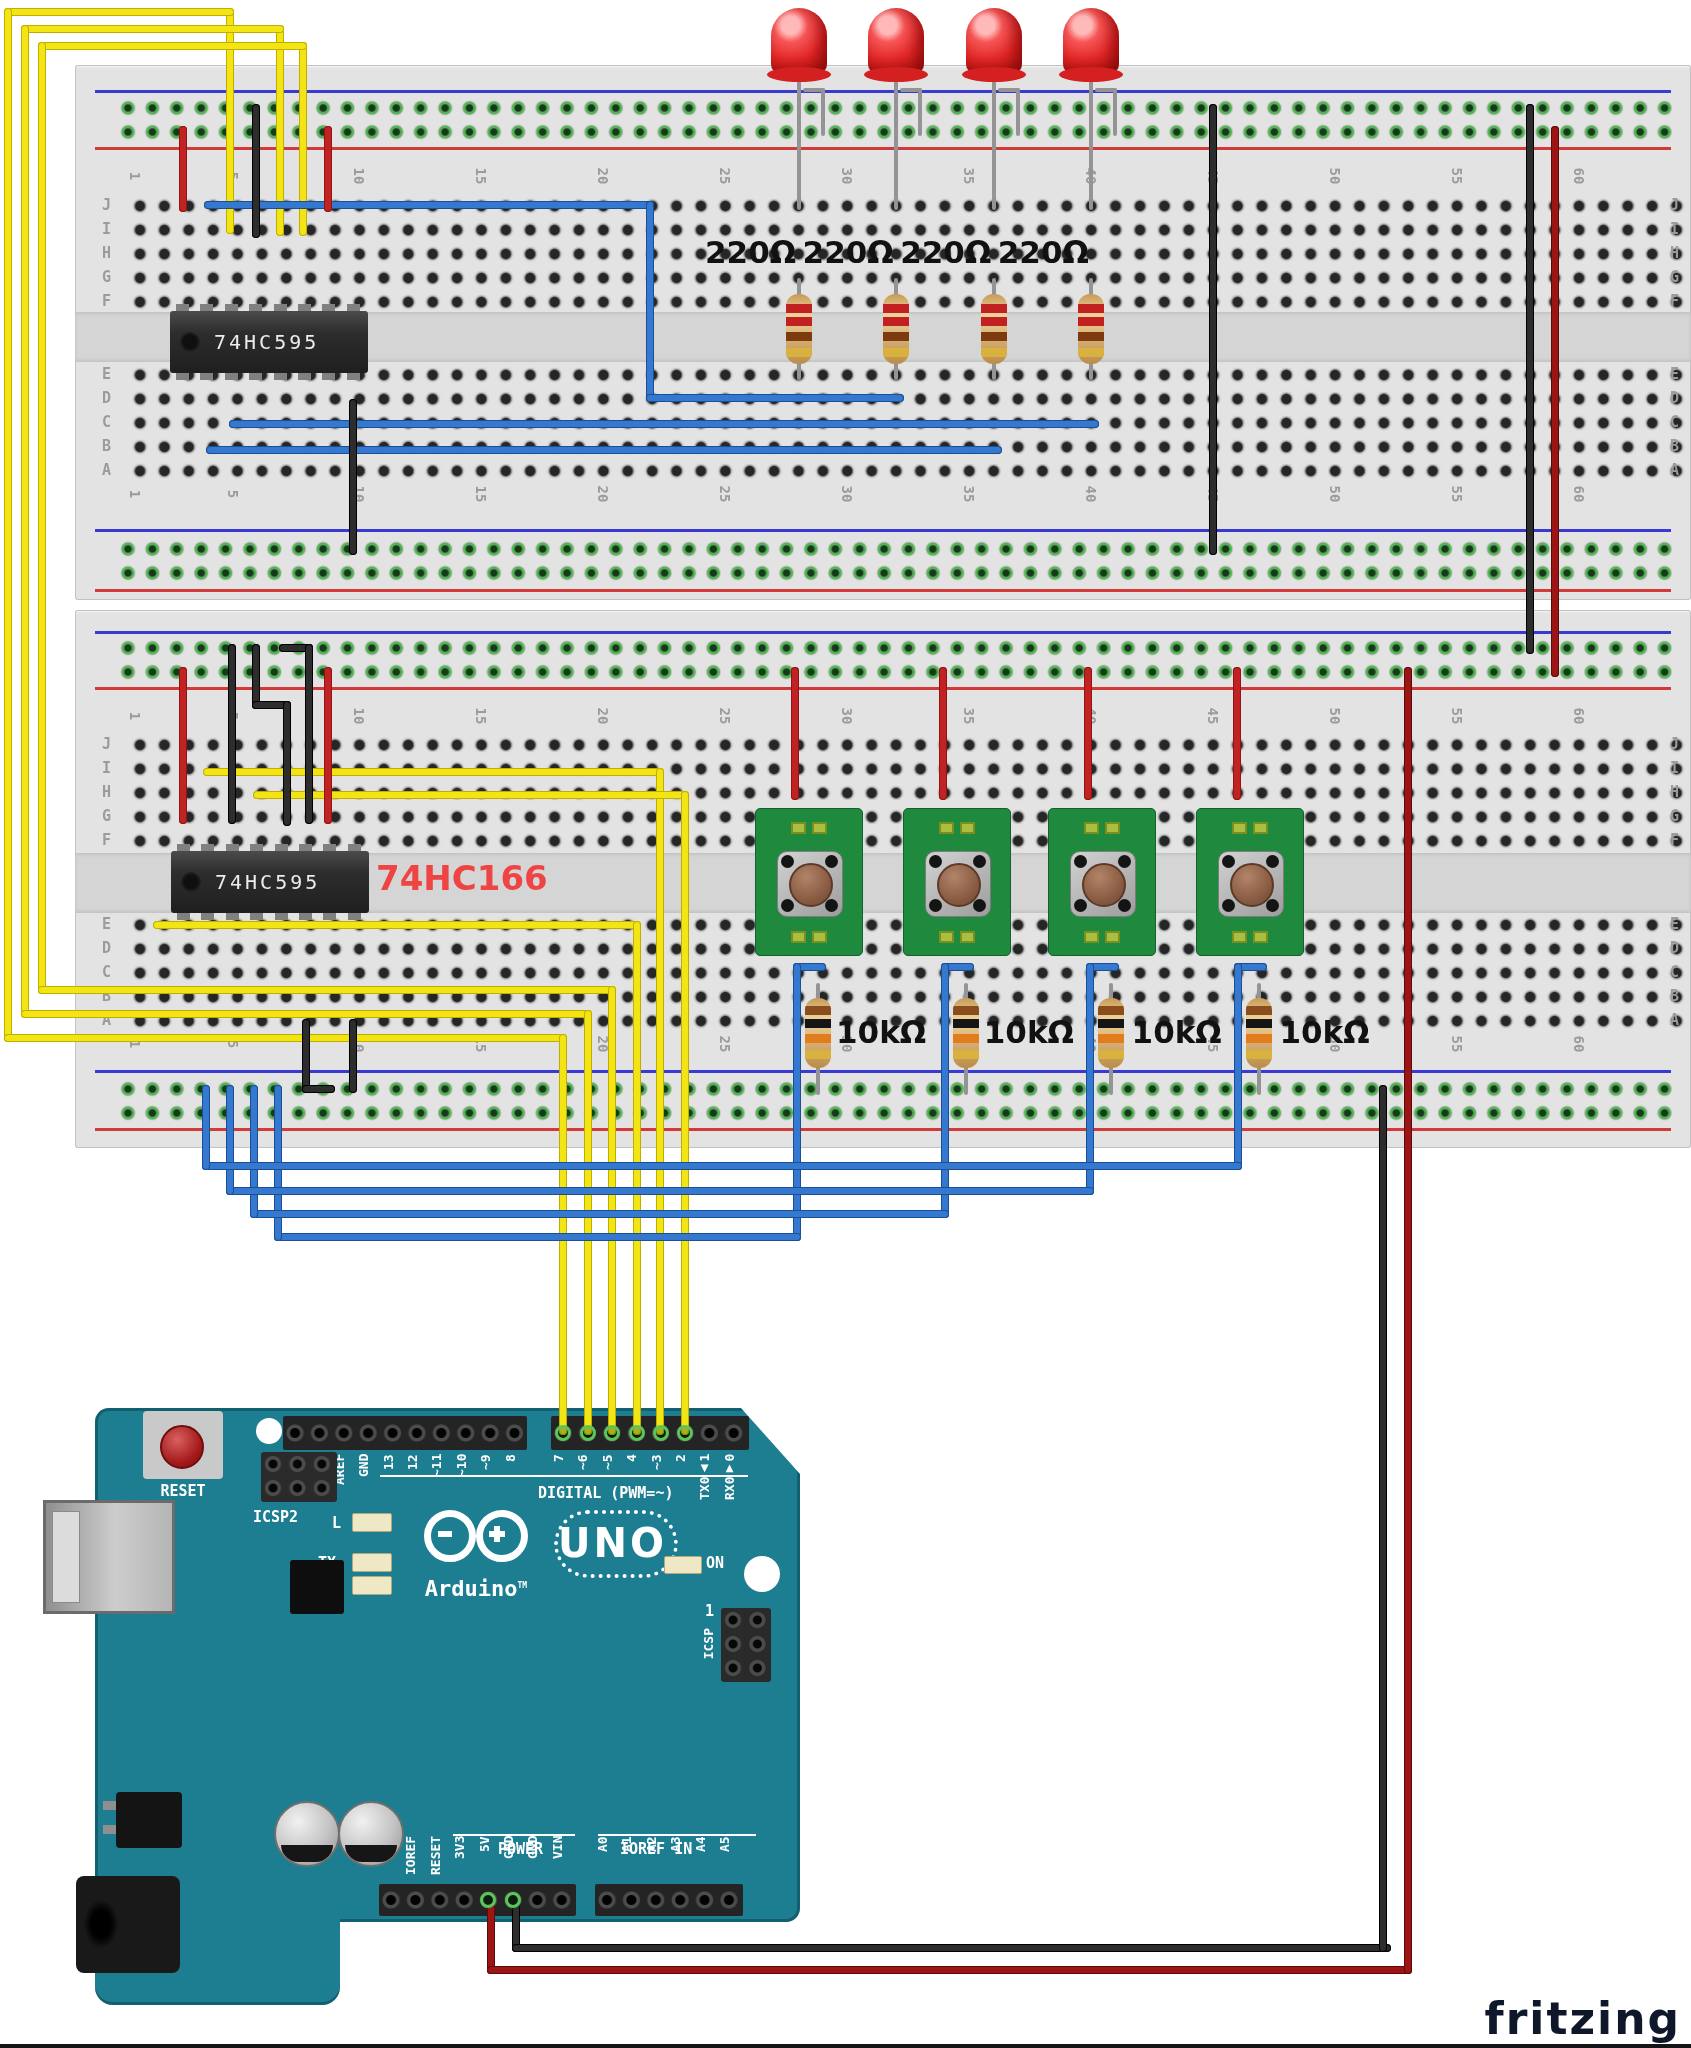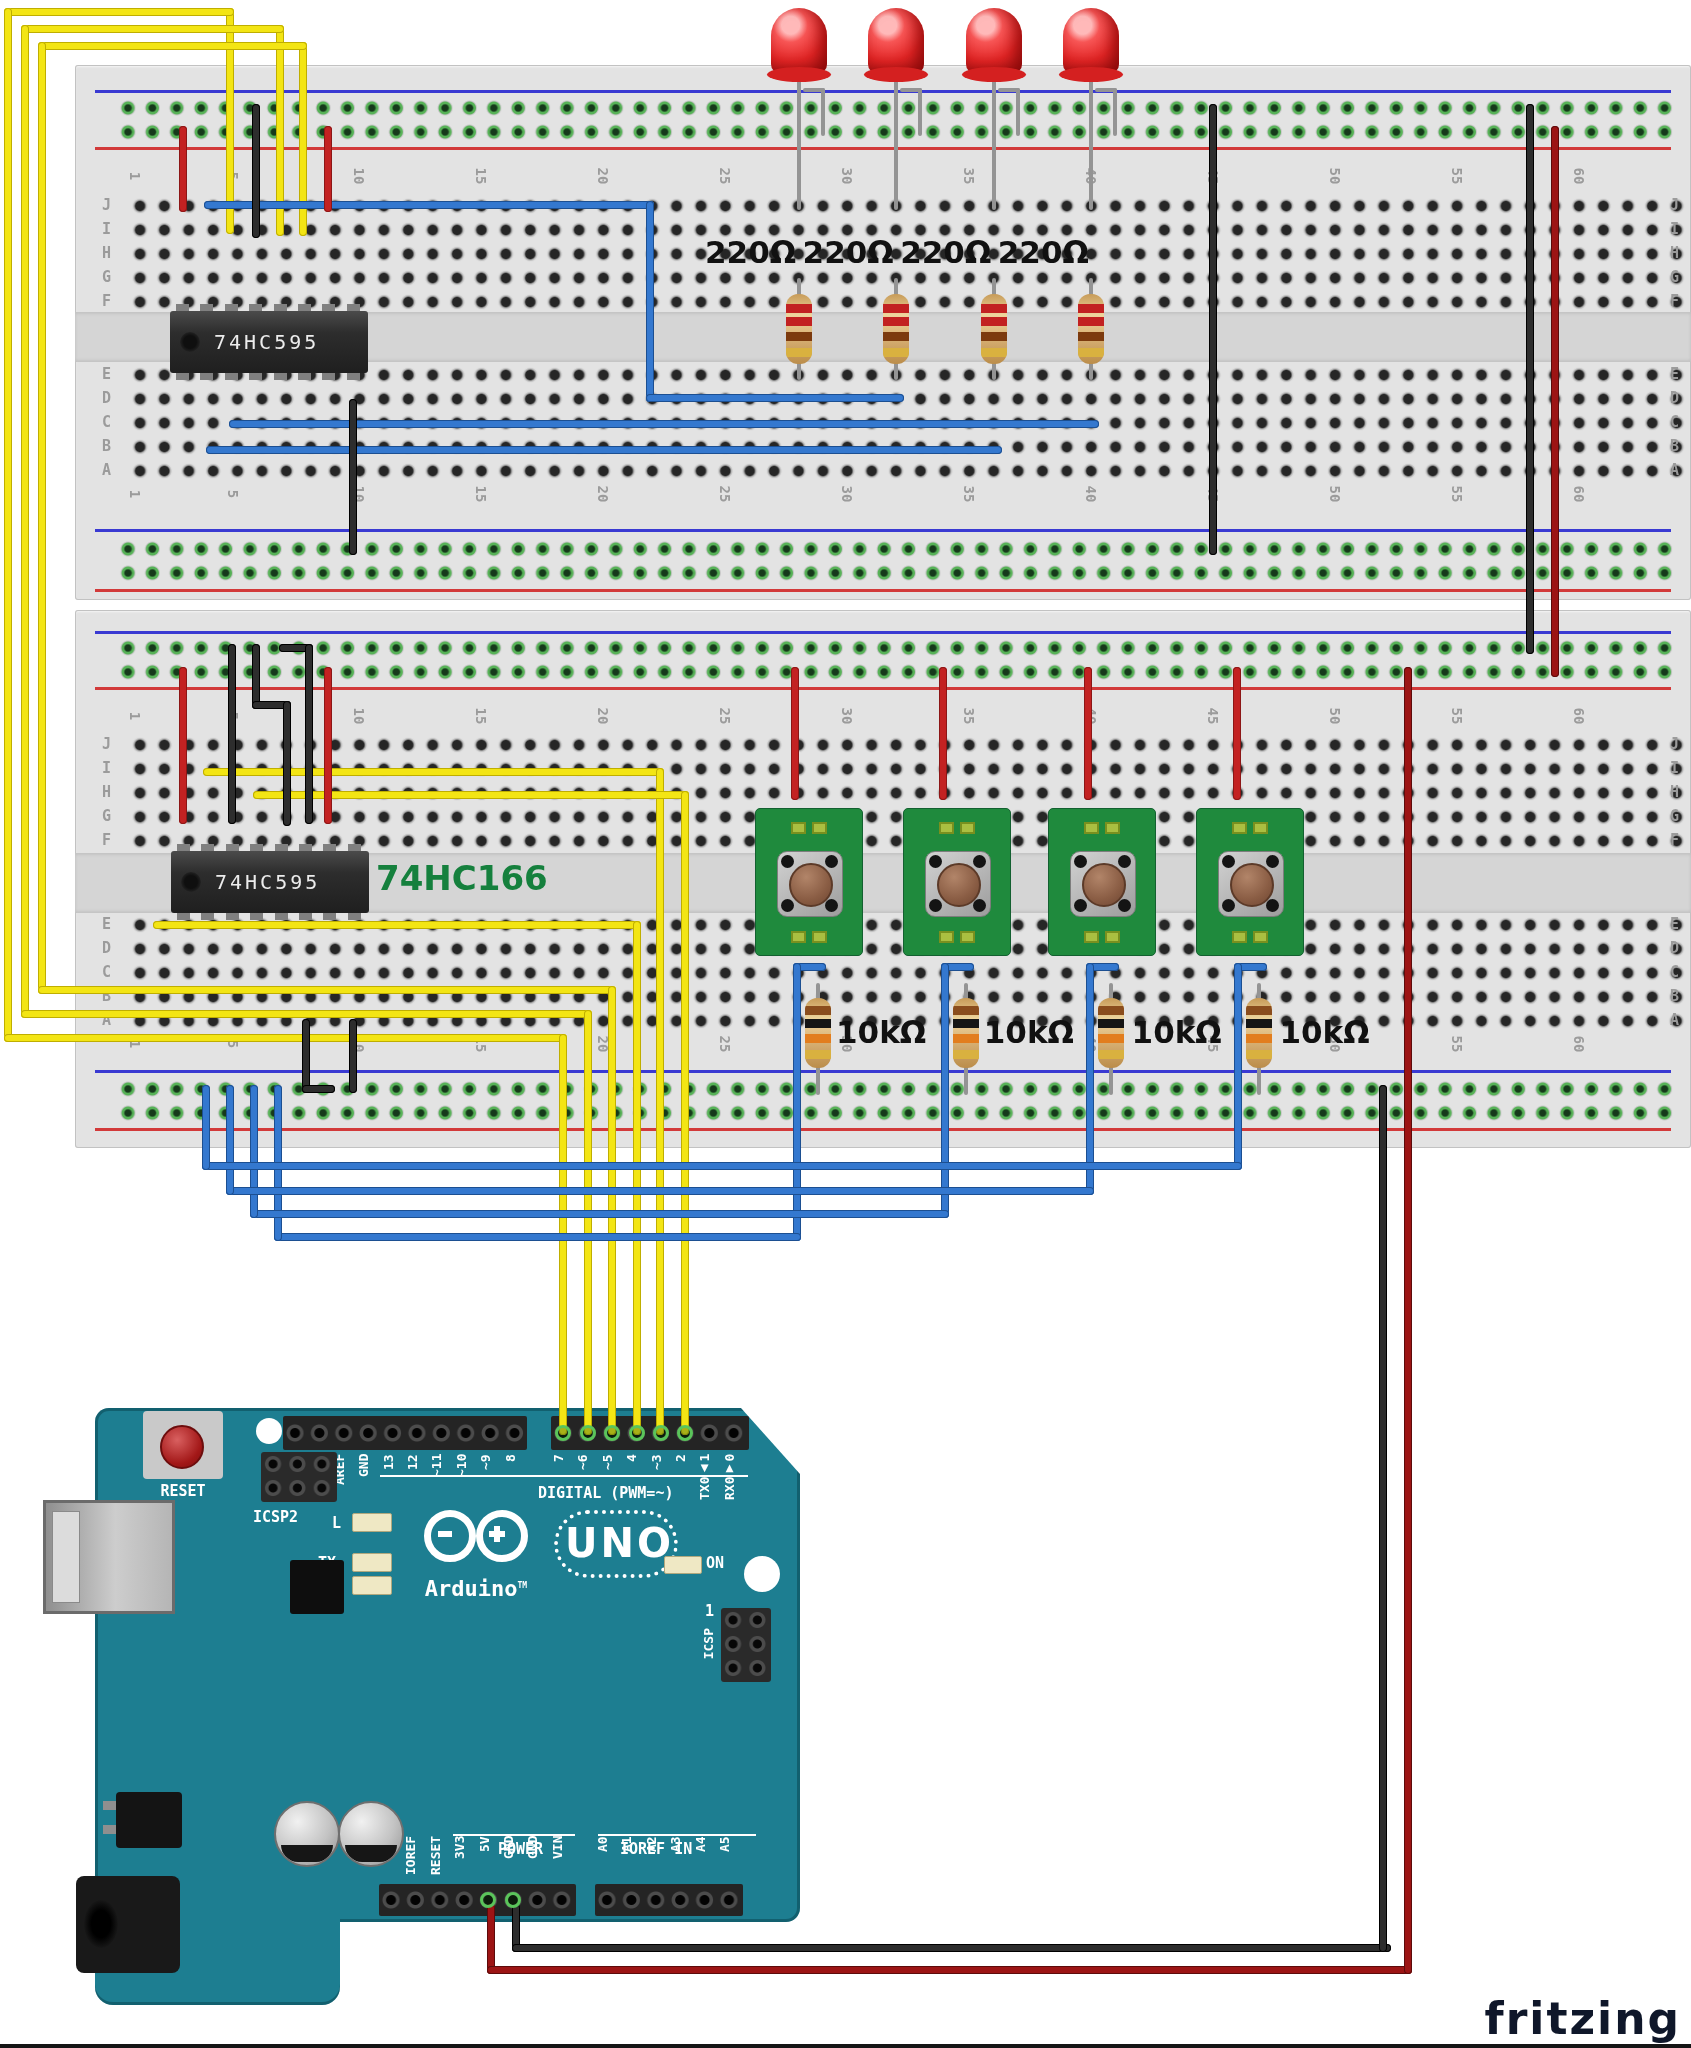--- a/index.html
+++ b/index.html
@@ -53,21 +53,21 @@
   .btn .base{position:absolute;left:21px;top:42px;width:64px;height:64px;border-radius:10px;border:1px solid #7d7d7d;
         background:linear-gradient(145deg,#d2d2d2,#9d9d9d)}
   .btn .dot{position:absolute;width:13px;height:13px;border-radius:50%;background:#141414}
   .btn .plunger{position:absolute;left:11px;top:11px;width:40px;height:40px;border-radius:50%;border:2px solid #5c3a28;
         background:radial-gradient(circle at 38% 30%,#b28569,#8a5d44 60%,#6e4632)}
   .biglabel{position:absolute;z-index:7;color:#111;font:600 31px "DejaVu Sans",sans-serif}
   .labels220{display:flex}
   .labels220 span{width:97.6px}
   .labels10k{display:flex}
   .labels10k span{width:147.8px}
-  .icnote{position:absolute;z-index:7;color:#15803d;font:600 34px "DejaVu Sans",sans-serif}
+  .icnote{position:absolute;z-index:7;color:#ef4444;font:600 34px "DejaVu Sans",sans-serif}
   
   .aboard{position:absolute;left:95px;top:1408px;width:705px;height:514px;background:#1d7e91;
         border-radius:14px;z-index:2;box-shadow:inset 0 0 0 3px rgba(0,40,50,.35)}
   .aext{position:absolute;left:95px;top:1880px;width:245px;height:125px;background:#1d7e91;
         border-radius:0 0 18px 18px;z-index:2;box-shadow:inset 0 -3px 0 rgba(0,40,50,.35)}
   .bevel{position:absolute;left:741px;top:1408px;width:59px;height:66px;background:#fff;
         clip-path:polygon(0 0,100% 0,100% 100%);z-index:3}
   .usb{position:absolute;left:43px;top:1500px;width:132px;height:114px;z-index:4;
         background:linear-gradient(90deg,#8f8f8f,#cdcdcd 55%,#b5b5b5);border:3px solid #6b6b6b;box-sizing:border-box}
   .usb::after{content:"";position:absolute;left:6px;top:8px;bottom:8px;width:26px;background:#dcdcdc;border:1px solid #8a8a8a}
@@ -89,21 +89,21 @@
   .vlabels span{writing-mode:vertical-rl;transform:rotate(180deg);text-align:right;
         font:600 13px "DejaVu Sans Mono",monospace;color:#fff;width:24.4px;height:100%;box-sizing:border-box;padding-top:2px}
   .silk{position:absolute;z-index:4;color:#fff;font:600 15px "DejaVu Sans Mono",monospace;white-space:nowrap}
   .silkline{position:absolute;height:2px;background:#fff;z-index:4}
   .smled{position:absolute;width:38px;height:17px;background:#efe8c4;border:1px solid #b0a87e;border-radius:2px;z-index:4}
   .blkchip{position:absolute;left:290px;top:1560px;width:54px;height:54px;background:#0e0e0e;border-radius:3px;z-index:4}
   .inf{position:absolute;left:424px;top:1508px;width:104px;height:52px;z-index:4}
   .inf b{position:absolute;width:38px;height:38px;border:7px solid #fff;border-radius:50%;top:2px}
   .inf .m,.inf .p1,.inf .p2{position:absolute;background:#fff}
   .uno{position:absolute;left:554px;top:1510px;width:124px;height:68px;border:4px dotted #fff;border-radius:36px;
-        color:#fff;font:600 40px/58px "DejaVu Sans",sans-serif;letter-spacing:3px;text-align:right;box-sizing:border-box;z-index:4}
+        color:#fff;font:600 40px/58px "DejaVu Sans",sans-serif;letter-spacing:3px;text-align:left;box-sizing:border-box;z-index:4}
   .capc{position:absolute;width:62px;height:62px;border-radius:50%;border:2px solid #6f6f6f;z-index:4;overflow:hidden;
         background:radial-gradient(circle at 35% 30%,#f1f1f1,#c3c3c3 55%,#8f8f8f)}
   .capc::after{content:"";position:absolute;left:5px;right:5px;bottom:3px;height:17px;background:#161616;border-radius:0 0 26px 26px}
   .reg{position:absolute;left:116px;top:1792px;width:66px;height:56px;background:#141414;border-radius:4px;z-index:4}
   .reg::before{content:"";position:absolute;left:-13px;top:9px;width:13px;height:9px;background:#8f8f8f}
   .reg::after{content:"";position:absolute;left:-13px;top:33px;width:13px;height:9px;background:#8f8f8f}
   .fritz{position:absolute;right:10px;top:1993px;font:600 44px "DejaVu Sans",sans-serif;color:#0f172a;letter-spacing:2px;z-index:7}
   .botline{position:absolute;left:0;top:2044px;width:1691px;height:4px;background:#151515;z-index:7}
 </style>
 </head>

